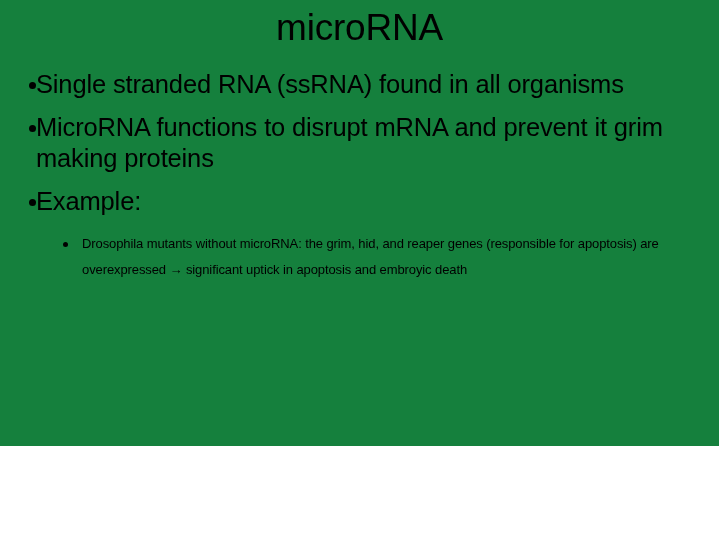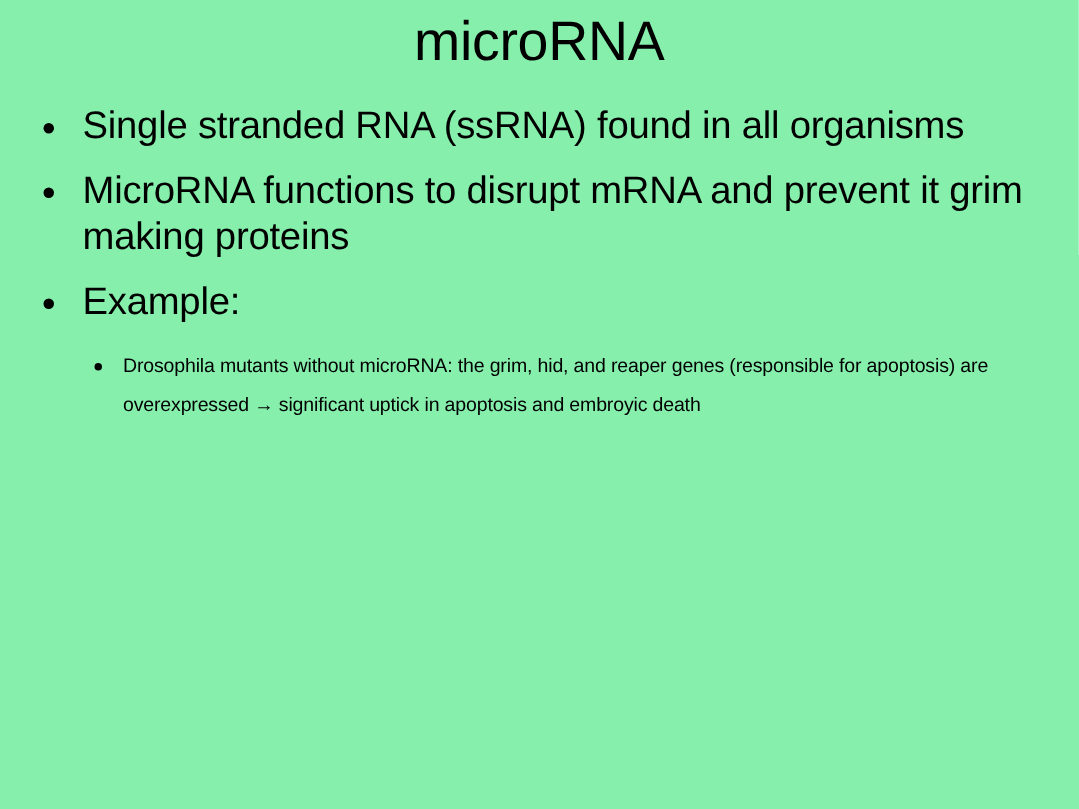--- a/index.html
+++ b/index.html
@@ -11,22 +11,22 @@
     height: 539px;
     background: #ffffff;
     font-family: "Liberation Sans", sans-serif;
     color: #000000;
     overflow: hidden;
   }
 
   .slide {
     position: relative;
     width: 719px;
-    height: 539px;
-    background: #86efac;
+    height: 446px;
+    background: #15803d;
   }
 
   .slide-title {
     position: absolute;
     top: 6px;
     left: 0;
     width: 719px;
     text-align: center;
     font-size: 37px;
     line-height: 44px;
@@ -37,21 +37,21 @@
 
   .body-list {
     position: absolute;
     top: 69px;
     left: 0;
     width: 719px;
   }
 
   .bullet-l1 {
     position: relative;
-    padding-left: 55px;
+    padding-left: 36px;
     padding-right: 12px;
     font-size: 25.5px;
     line-height: 31px;
     font-weight: 400;
     color: #000000;
     margin-bottom: 12px;
     letter-spacing: -0.15px;
   }
 
   .bullet-l1 > .marker {

